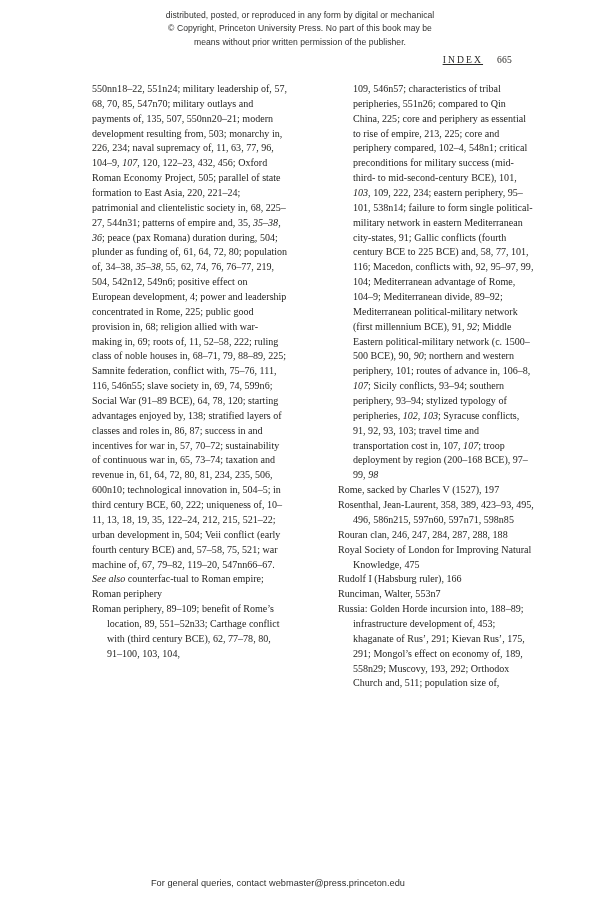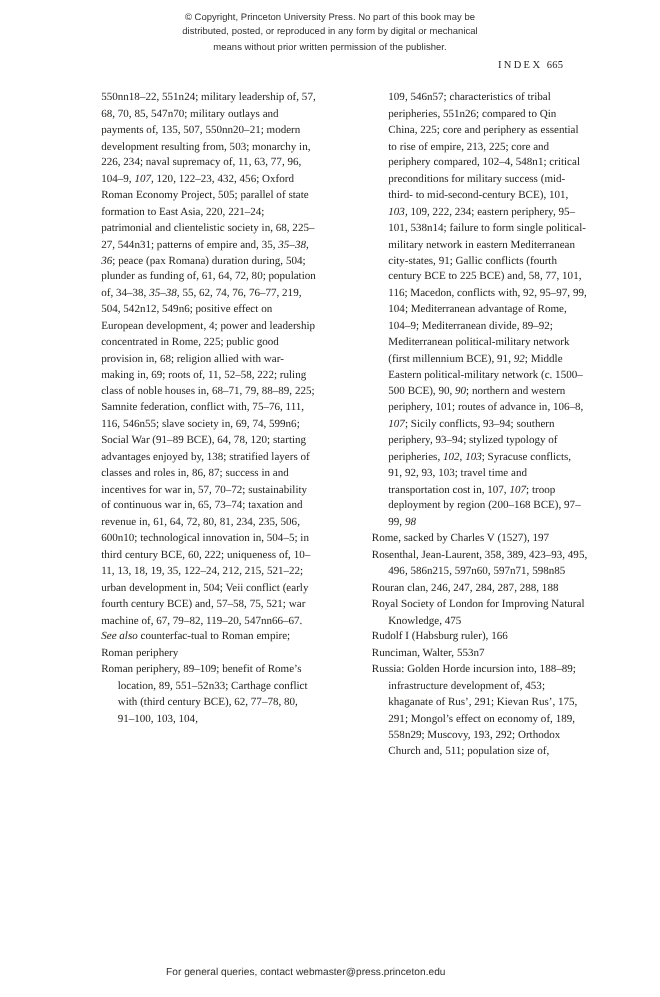--- a/index.html
+++ b/index.html
@@ -44,21 +44,22 @@
     top: 54px;
     left: 0;
     width: 512px;
     text-align: right;
     font-family: "Liberation Serif", serif;
     font-size: 9.6px;
     color: #2a2a28;
   }
   .running-head .rh-label {
     letter-spacing: 0.22em;
-    margin-right: 4px;
+    margin-right: 14px;
+    text-decoration: underline;
   }
   .running-head .rh-folio {
     letter-spacing: 0.02em;
   }
 
   
   .columns {
     position: absolute;
     top: 82px;
     left: 0;
@@ -109,22 +110,22 @@
     color: #2e2e2d;
     letter-spacing: 0.004em;
   }
 </style>
 </head>
 <body>
 
 <div class="page">
 
   <div class="copyright">
+    <div>distributed, posted, or reproduced in any form by digital or mechanical</div>
     <div>© Copyright, Princeton University Press. No part of this book may be</div>
-    <div>distributed, posted, or reproduced in any form by digital or mechanical</div>
     <div>means without prior written permission of the publisher.</div>
   </div>
 
   <div class="running-head">
     <span class="rh-label">INDEX</span><span class="rh-folio">665</span>
   </div>
 
   <div class="columns">
 
     <div class="col col-left">

